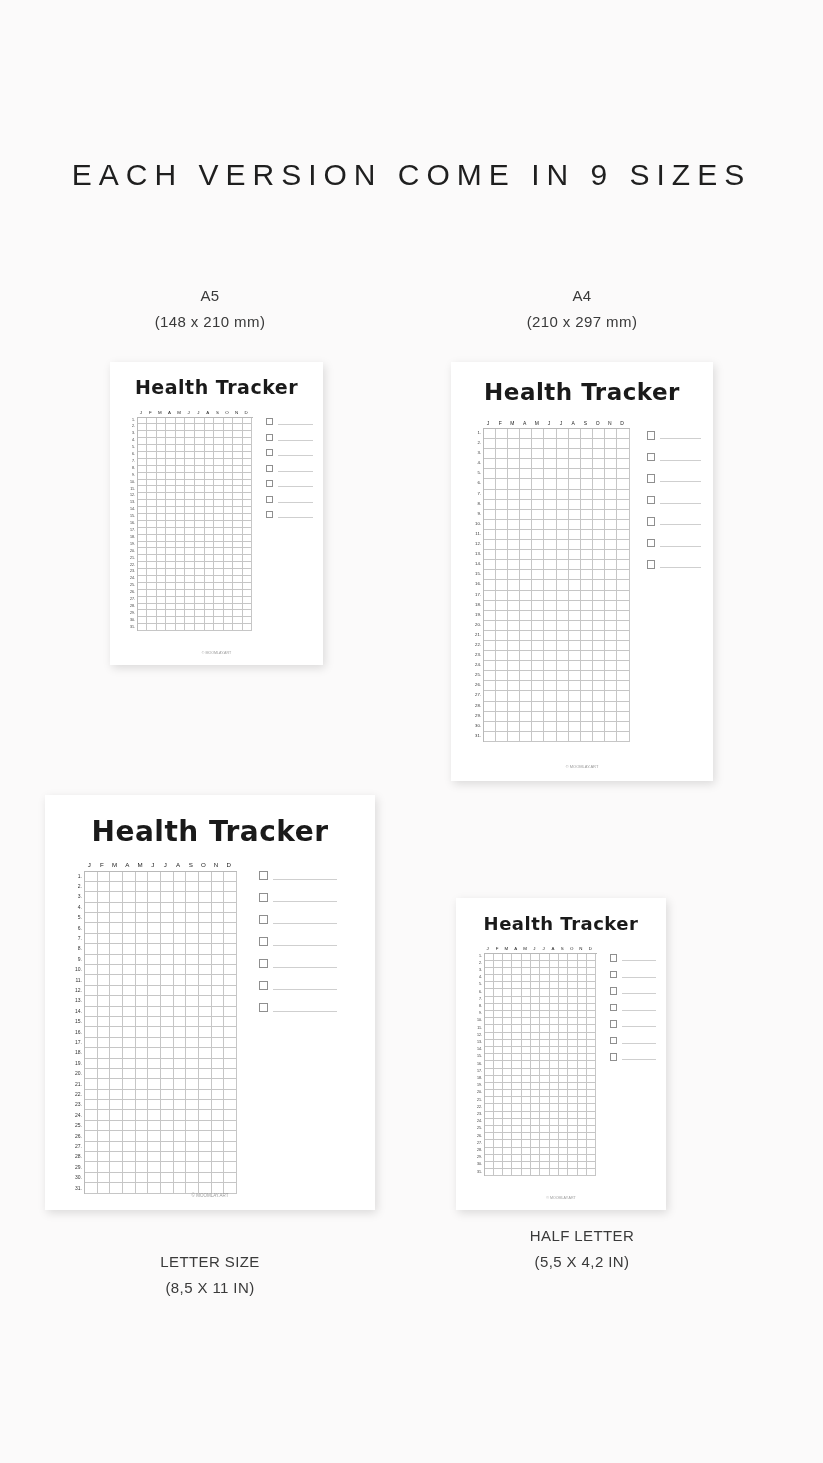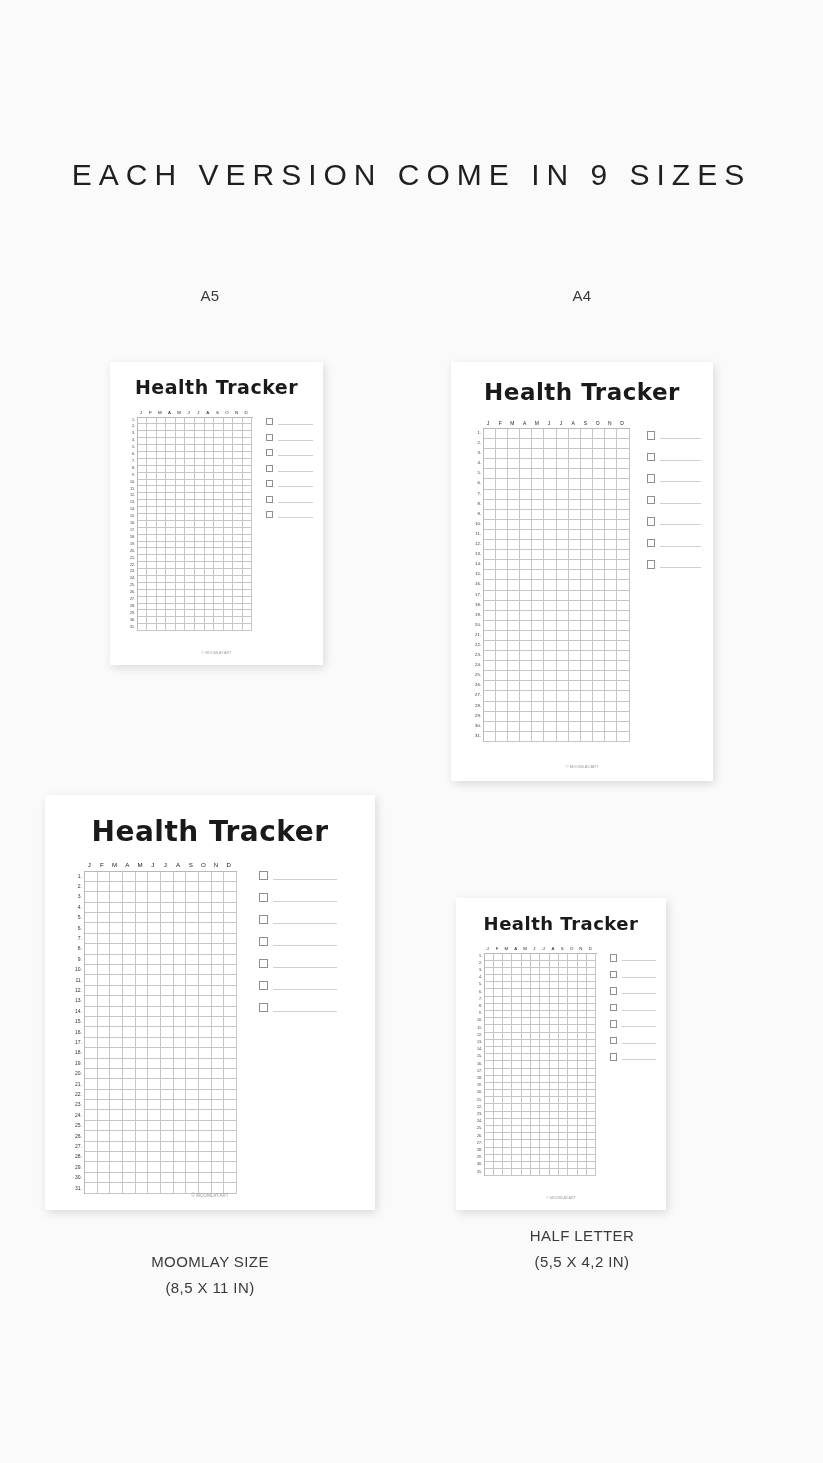--- a/index.html
+++ b/index.html
@@ -124,24 +124,26 @@
     white-space: nowrap;
   }
 </style>
 </head>
 <body>
 
 <div class="page-title">EACH VERSION COME IN 9 SIZES</div>
 
 <div class="caption" style="top:283px; left:110px; width:200px;">
   <span>A5</span>
+  <span class="line2">(148 x 210 mm)</span>
 </div>
 
 <div class="caption" style="top:283px; left:482px; width:200px;">
   <span>A4</span>
+  <span class="line2">(210 x 297 mm)</span>
 </div>
 
 <div class="sheet" id="sheet-a5" style="left:110px; top:362px; width:213px; height:303px;">
   <div class="sheet-title" style="top:14px; font-size:19px;">Health Tracker</div>
   <div class="sheet-body" style="left:12px; top:48px; right:10px;">
     <div class="grid-block">
       <div class="months" style="width:115px; margin-left:14px; font-size:4.4px; margin-bottom:1.5px;">
           <span>J</span>
           <span>F</span>
           <span>M</span>
@@ -1979,20 +1981,20 @@
         <div class="check-row">
           <div class="check-box" style="width: 5.5px; height: 5.5px;"></div>
           <div class="check-line" style="margin-left: 5px; height: 6px;"></div>
         </div>
       </div>
   </div>
   <div class="footer-note" style="bottom:10px; font-size:3.6px;">© MOOMLAY.ART</div>
 </div>
 
 <div class="caption" style="top:1249px; left:110px; width:200px;">
-  <span>MOOMLAY SIZE</span>
+  <span>LETTER SIZE</span>
   <span class="line2">(8,5 X 11 IN)</span>
 </div>
 
 <div class="caption" style="top:1223px; left:482px; width:200px;">
   <span>HALF LETTER</span>
   <span class="line2">(5,5 X 4,2 IN)</span>
 </div>
 
 </body></html>

